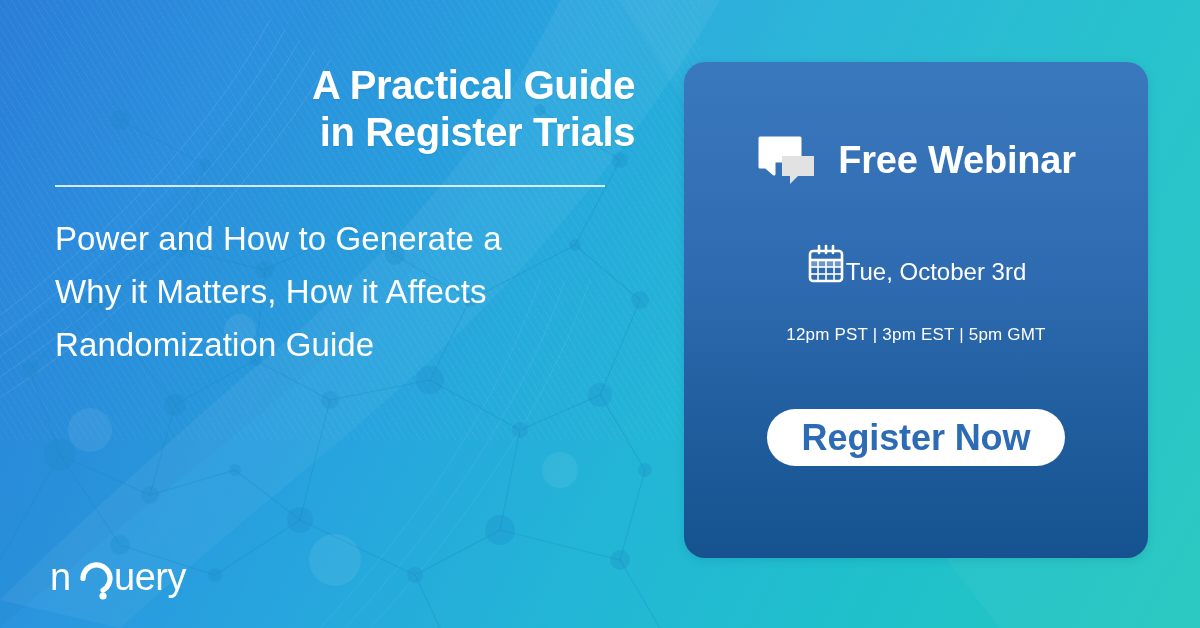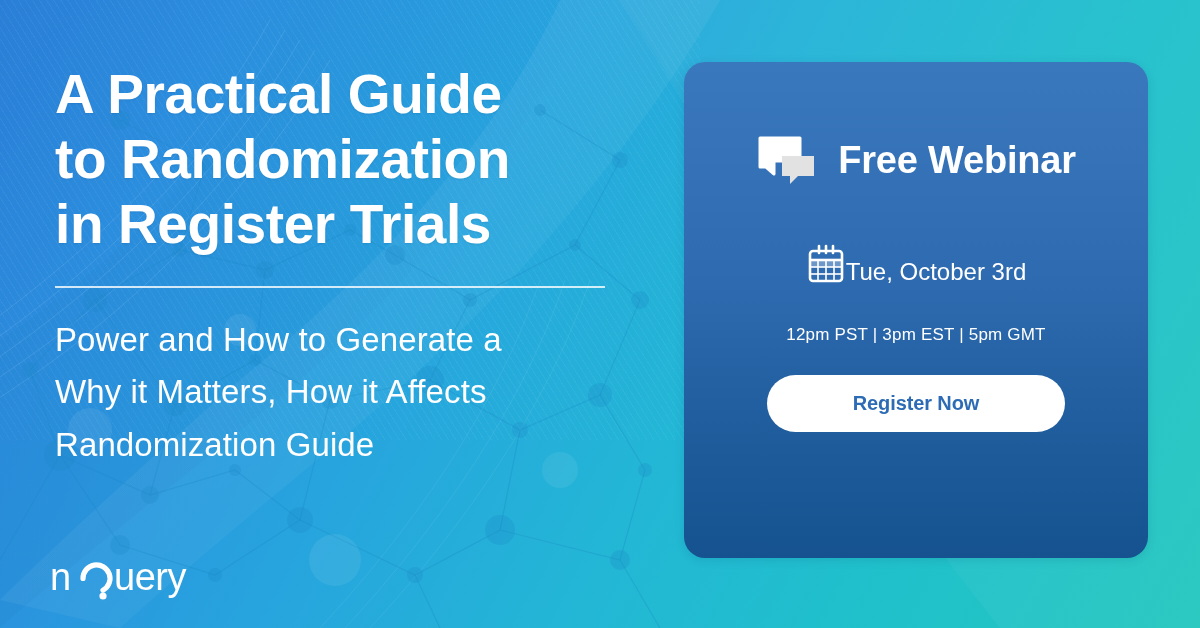--- a/index.html
+++ b/index.html
@@ -57,27 +57,28 @@
   
   #left {
     position: absolute;
     left: 55px;
     top: 62px;
     width: 580px;
   }
 
   #headline {
     margin: 0;
-    font-size: 55px;
+    font-size: 40px;
     line-height: 1.18;
     font-weight: 700;
     color: #ffffff;
     letter-spacing: -0.4px;
     font-stretch: condensed;
     text-shadow: 0 1px 2px rgba(0,40,80,0.10);
+    text-align: right;
   }
   #headline .hl-line { display: block; }
 
   #divider {
     margin-top: 29px;
     width: 550px;
     height: 2px;
     background: rgba(255,255,255,0.80);
   }
 
@@ -149,29 +150,29 @@
   #time-label {
     margin-top: 42px;
     font-size: 17px;
     font-weight: 400;
     color: #ffffff;
     line-height: 1;
     letter-spacing: 0.2px;
   }
 
   #register-button {
-    margin-top: 32px;
+    margin-top: 66px;
     width: 298px;
     height: 57px;
     border: none;
     border-radius: 29px;
     background: #ffffff;
     color: #2d6cb5;
     font-family: "Liberation Sans", sans-serif;
-    font-size: 20px;
+    font-size: 36px;
     font-weight: 700;
     letter-spacing: -0.1px;
     cursor: pointer;
     padding: 0;
   }
 </style>
 </head>
 <body>
 
 <div id="banner">
@@ -259,21 +260,20 @@
       <circle cx="335" cy="560" r="26"></circle>
       <circle cx="90" cy="430" r="22"></circle>
       <circle cx="560" cy="470" r="18"></circle>
       <circle cx="240" cy="330" r="16"></circle>
     </g>
   </svg>
 
   <div id="left">
     <h1 id="headline">
       <span class="hl-line">A Practical Guide</span>
-      <span class="hl-line">to Randomization</span>
       <span class="hl-line">in Register Trials</span>
     </h1>
 
     <div id="divider"></div>
 
     <p id="subtitle">
       <span class="sub-line">Power and How to Generate a</span>
       <span class="sub-line">Why it Matters, How it Affects</span>
       <span class="sub-line">Randomization Guide</span>
     </p>

